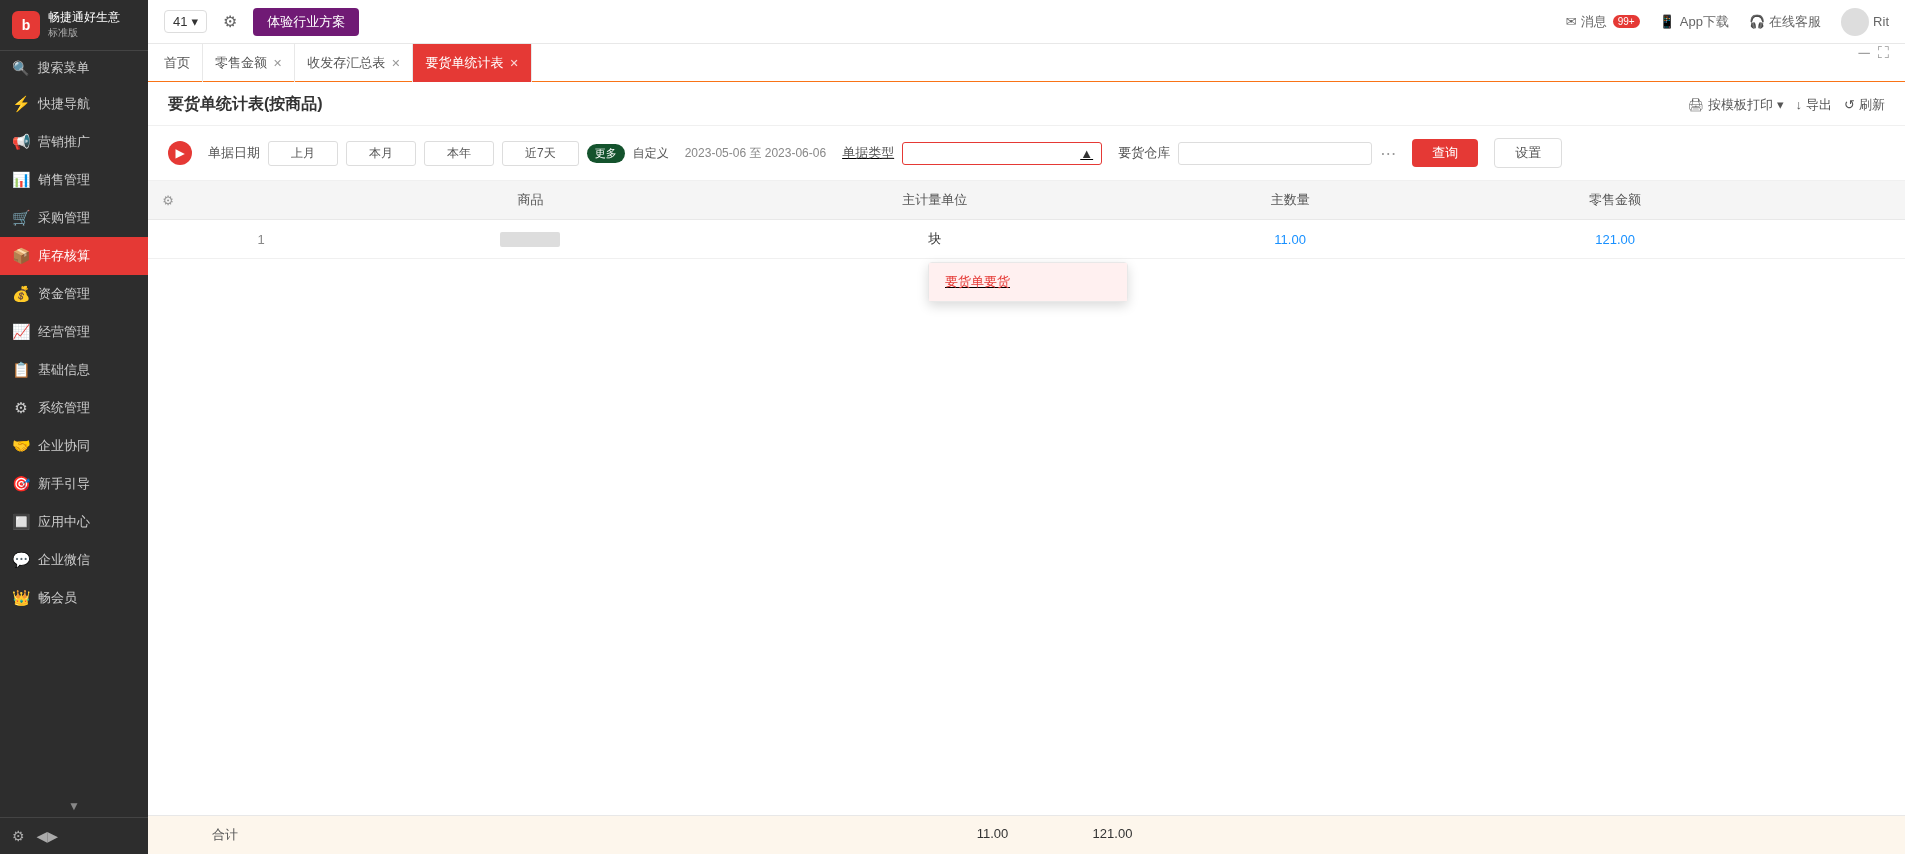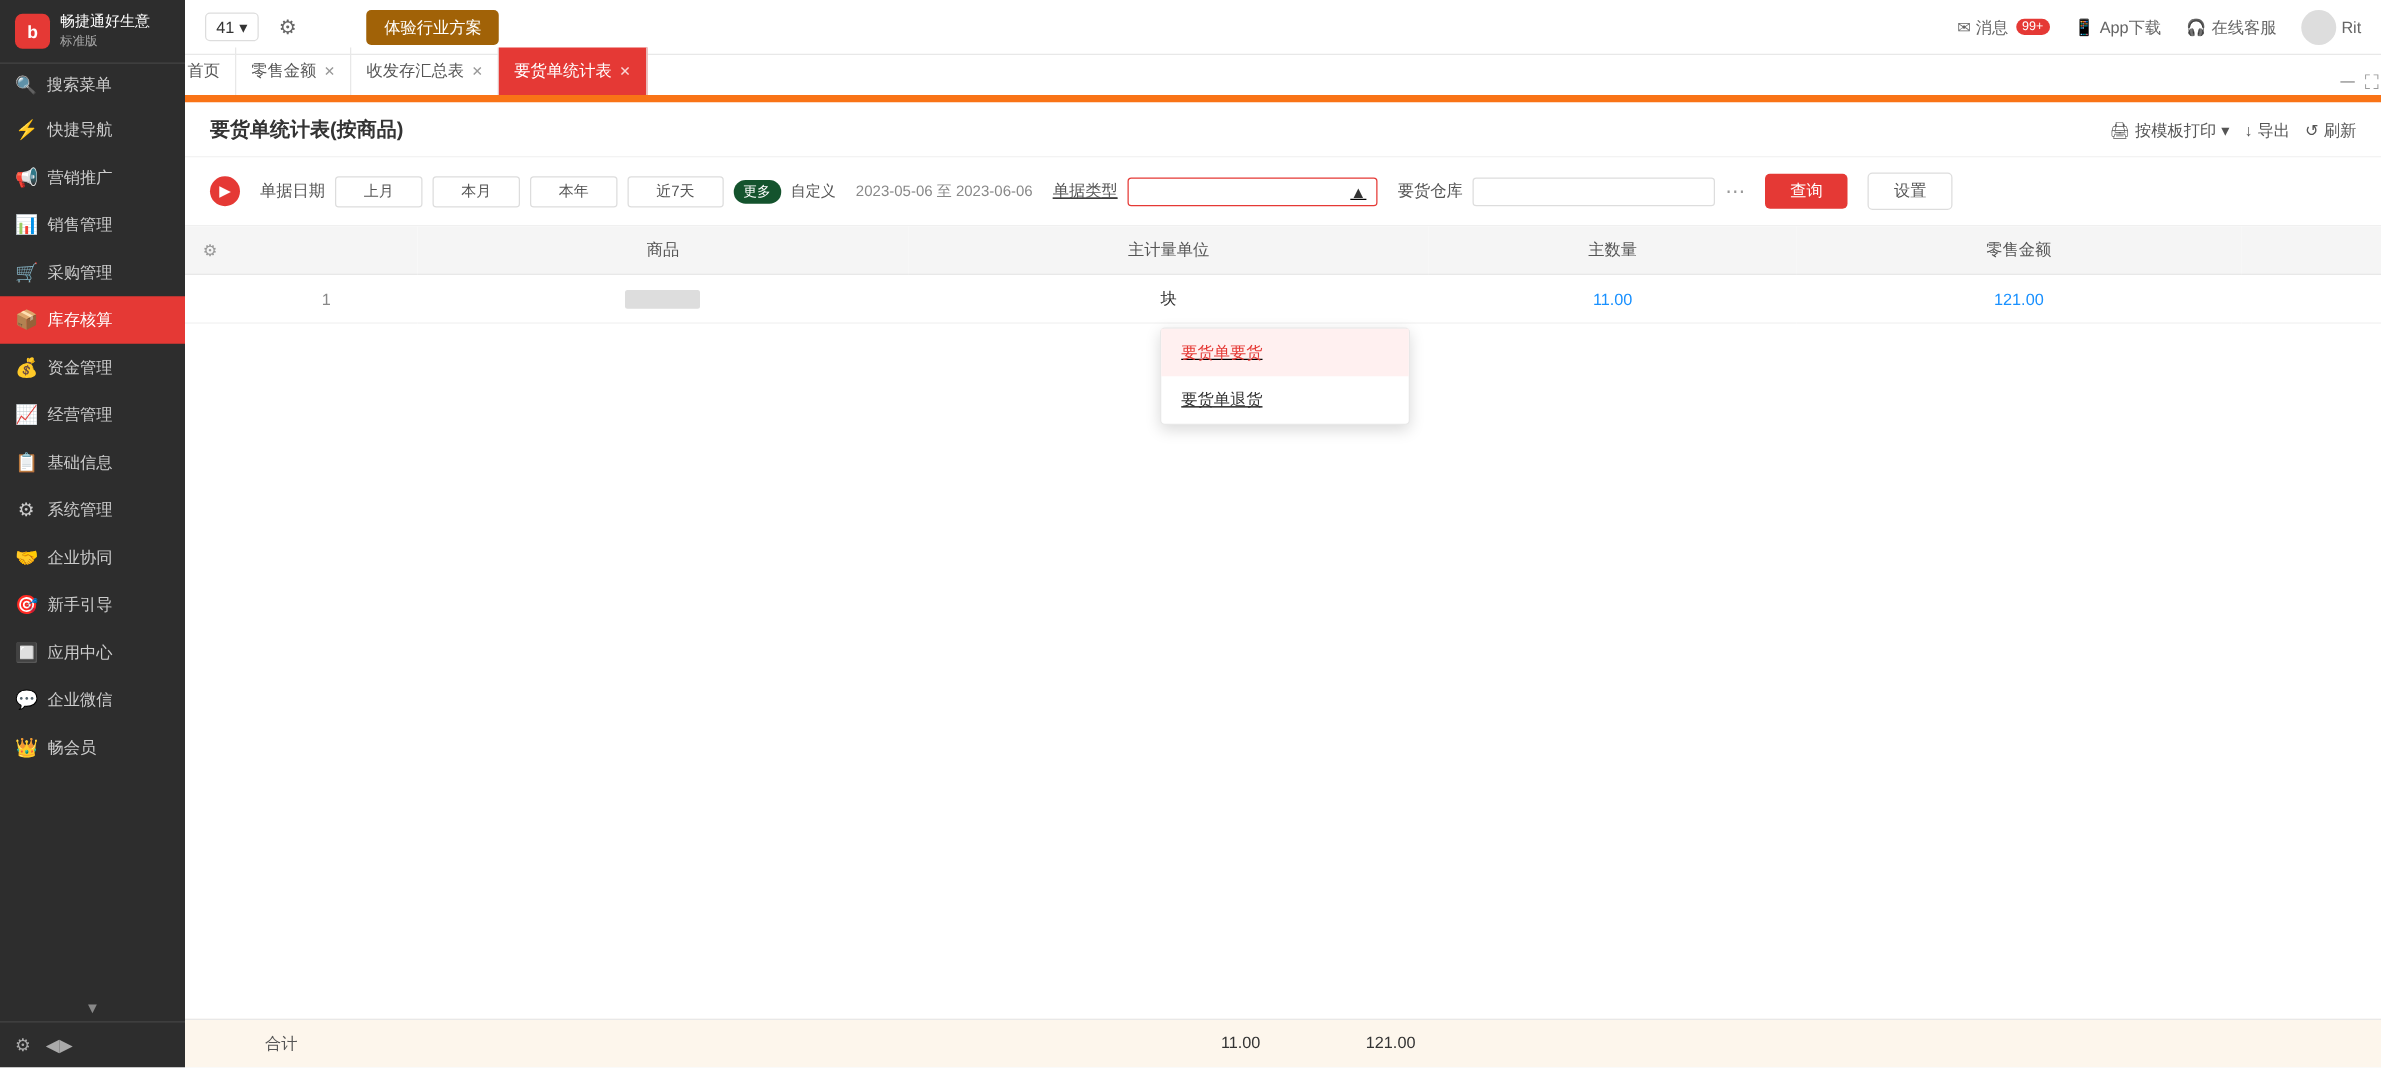--- a/index.html
+++ b/index.html
@@ -96,48 +96,47 @@
       display: flex; align-items: flex-start; gap: 4px;
       border: 1px solid #ddd;
       border-radius: 4px;
       padding: 3px 8px;
       cursor: pointer;
       color: #333;
       font-size: 13px;
     }
     .settings-icon { color: #666; cursor: pointer; font-size: 16px; }
     .trial-btn {
-      background: #a16207;
+      background: #701a75;
       color: white;
       border: none;
       border-radius: 4px;
       padding: 5px 14px;
       cursor: pointer;
       font-size: 13px;
-      margin-left: 40px;
     }
     .header-right { display: flex; align-items: center; gap: 20px; color: #666; font-size: 13px; }
     .header-right-item { display: flex; align-items: center; gap: 4px; cursor: pointer; }
     .badge {
       background: #e53935;
       color: white;
       border-radius: 10px;
       padding: 1px 5px;
       font-size: 10px;
       margin-left: 2px;
     }
     .avatar { width: 28px; height: 28px; background: #ddd; border-radius: 50%; }
 
     
     .tabs-bar {
       background: white;
       display: flex;
-      align-items: flex-end;
-      padding: 0 2px;
-      border-bottom: 6px solid #f97316;
+      align-items: flex-start;
+      padding: 0 16px;
+      border-bottom: 1px solid #f97316;
       flex-shrink: 0;
       height: 38px;
     }
     .tab {
       display: flex; align-items: center;
       padding: 0 12px;
       height: 38px;
       cursor: pointer;
       color: #555;
       font-size: 13px;
@@ -514,23 +513,20 @@
         <span class="more-btn">⋯</span>
       </div>
 
       <button class="query-btn">查询</button>
       <button class="setting-btn">设置</button>
     </div>
 
     <div class="dropdown-overlay">
       <div class="dropdown-item selected">
         <span>要货单要货</span>
-      </div>
-      <div class="dropdown-item">
-        <span>要货单退货</span>
       </div>
     </div>
 
     <div class="table-container">
       <table>
         <thead>
           <tr>
             <th class="settings-col">⚙</th>
             <th></th>
             <th>商品</th>

